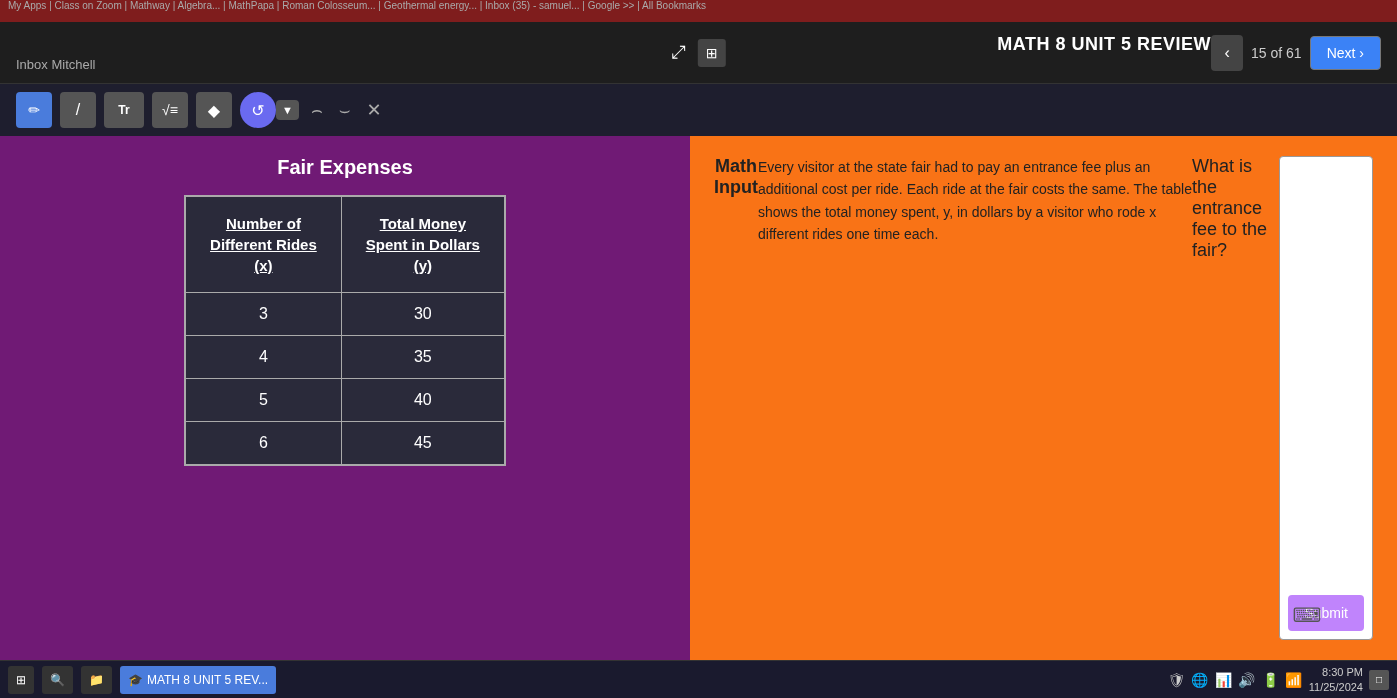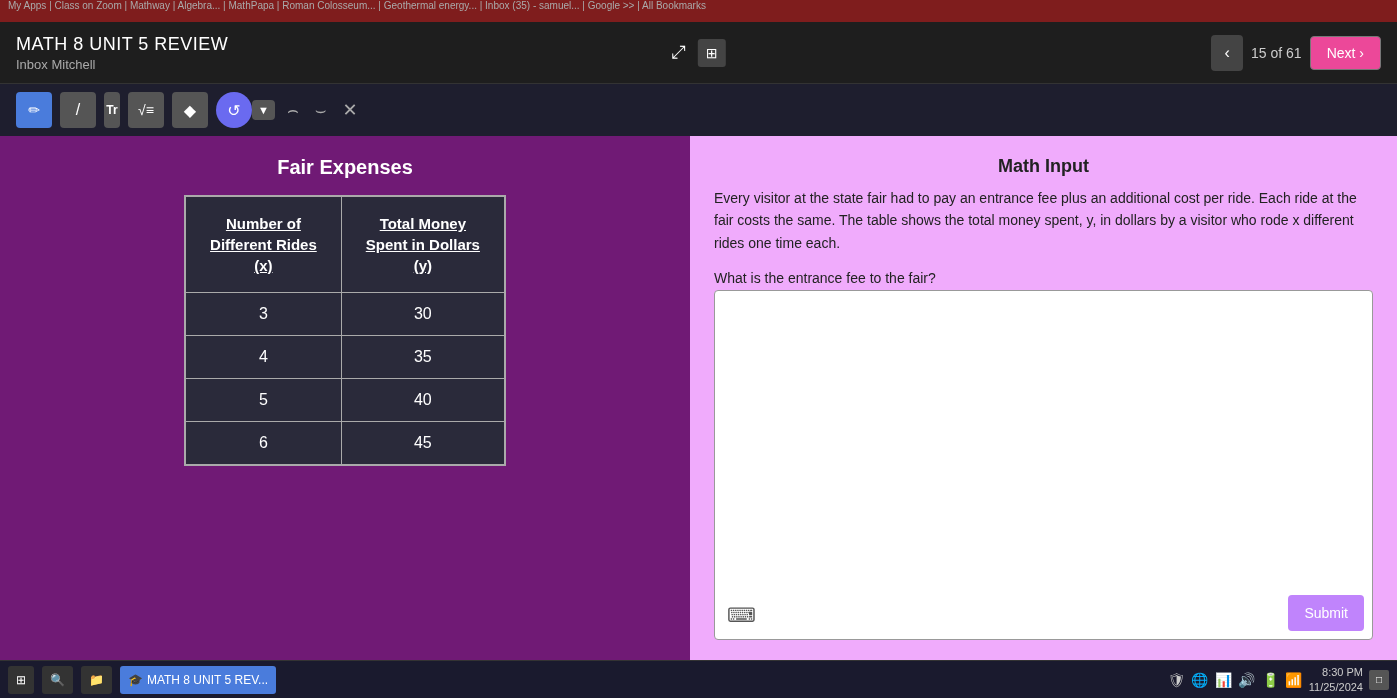--- a/index.html
+++ b/index.html
@@ -31,23 +31,24 @@
       height: 62px;
       display: flex;
       align-items: center;
       padding: 0 16px;
       border-bottom: 1px solid #333;
       position: relative;
     }
     .app-title-area { flex: 1; }
     .app-title {
       font-size: 18px;
-      font-weight: normal;
+      font-weight: bold;
       color: #fff;
       letter-spacing: 0.5px;
+      text-align: right;
     }
     .app-subtitle { font-size: 13px; color: #aaa; margin-top: 2px; }
 
     .header-center {
       position: absolute;
       left: 50%;
       transform: translateX(-50%);
       display: flex;
       align-items: center;
       gap: 12px;
@@ -87,21 +88,21 @@
       display: flex;
       align-items: center;
       justify-content: center;
     }
     .page-indicator {
       color: #ccc;
       font-size: 14px;
       white-space: nowrap;
     }
     .next-btn {
-      background: #ec4899;
+      background: #3b82f6;
       border: 1px solid #777;
       color: #fff;
       padding: 8px 16px;
       border-radius: 4px;
       font-size: 14px;
       cursor: pointer;
       display: flex;
       align-items: center;
       gap: 4px;
     }
@@ -133,21 +134,21 @@
       justify-content: center;
       cursor: pointer;
       color: #fff;
       font-size: 14px;
     }
     .tool-btn.active { background: #4a7cdc; }
     .tool-text {
       background: #555;
       border: none;
       border-radius: 4px;
-      width: 16px;
+      width: 40px;
       height: 36px;
       display: flex;
       align-items: center;
       justify-content: center;
       cursor: pointer;
       color: #fff;
       font-size: 12px;
       font-weight: bold;
     }
     .tool-sqrt {
@@ -242,43 +243,43 @@
       font-weight: bold;
       padding: 16px 24px;
       line-height: 1.4;
       text-decoration: underline;
     }
     .data-table td { font-size: 16px; }
 
     
     .right-panel {
       flex: 1;
-      background: #f0abfc;
+      background: #f97316;
       padding: 20px 24px;
       display: flex;
-      flex-direction: column;
+      flex-direction: row;
     }
 
     .question-title {
       font-size: 18px;
       font-weight: bold;
       color: #222;
       margin-bottom: 10px;
       text-align: center;
     }
 
     .question-text {
       font-size: 14px;
       color: #222;
       line-height: 1.6;
       margin-bottom: 16px;
     }
 
     .question-label {
-      font-size: 14px;
+      font-size: 18px;
       color: #222;
       margin-bottom: 4px;
     }
 
     .answer-area {
       background: #fff;
       border: 1px solid #999;
       border-radius: 4px;
       flex: 1;
       min-height: 120px;

